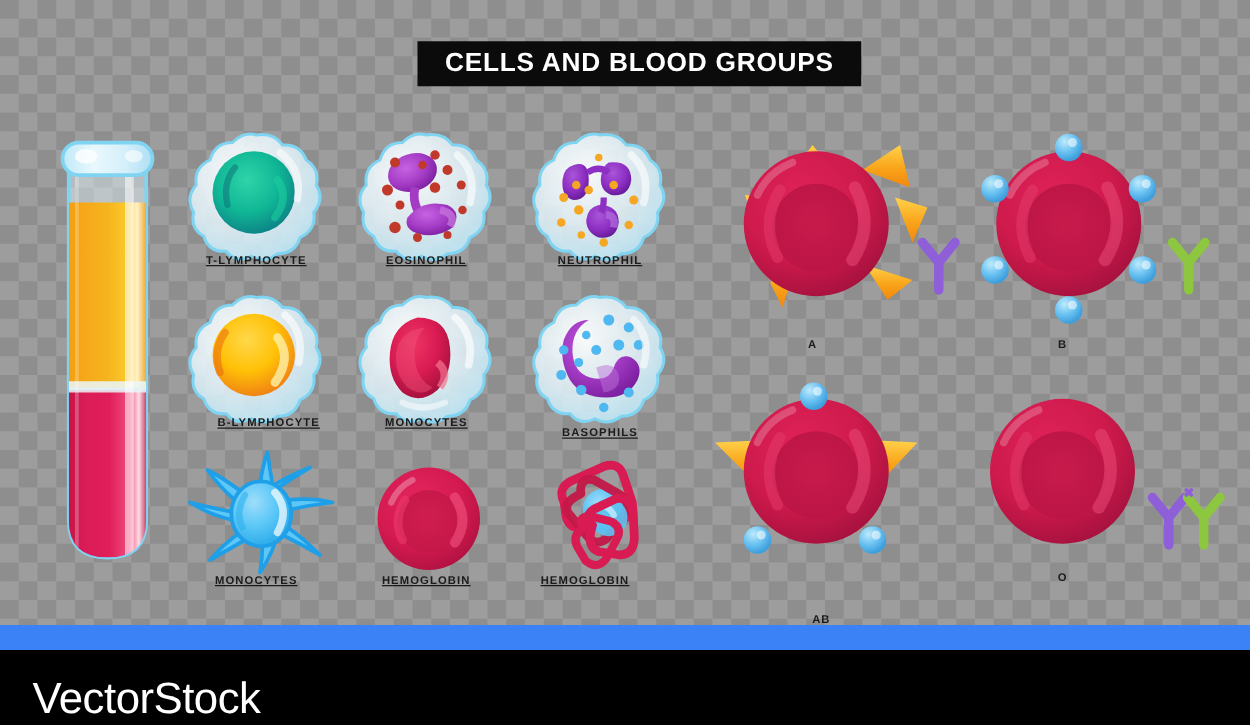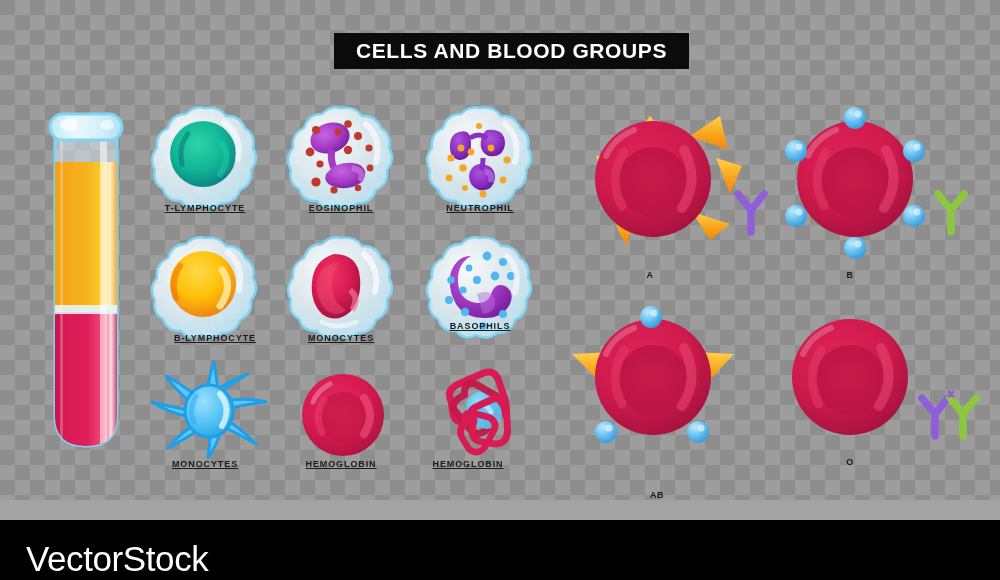--- a/index.html
+++ b/index.html
@@ -1,21 +1,21 @@
 <!DOCTYPE html>
 <html><head>
 <meta charset="utf-8">
 <style>
   html,body{margin:0;padding:0;}
   body{
     width:1000px;height:580px;overflow:hidden;
     font-family:"Liberation Sans", sans-serif;
     background:#8a8a8a;
   }
-  #stage{position:relative;width:1000px;height:580px;overflow:hidden;background:#a3a3a3;}
+  #stage{position:relative;width:1000px;height:580px;overflow:hidden;background:#3b82f6;}
 
   
   #checker{
     position:absolute;left:0;top:0;width:1000px;height:500px;
     background-color:#8e8e8e;
     background-image:
       linear-gradient(45deg,#9d9d9d 25%,transparent 25%,transparent 75%,#9d9d9d 75%),
       linear-gradient(45deg,#9d9d9d 25%,transparent 25%,transparent 75%,#9d9d9d 75%);
     background-size:30px 30px;
     background-position:0 0,15px 15px;
@@ -274,21 +274,21 @@
         <circle cx="26" cy="48" r="3.8"></circle>
           <circle cx="24" cy="68" r="4"></circle>
         <circle cx="40" cy="80" r="4.2"></circle>
           <circle cx="58" cy="94" r="3.8"></circle>
         <circle cx="78" cy="82" r="4"></circle>
           <circle cx="44" cy="36" r="3.4"></circle>
       </g>
       <path d="M82 24 Q96 38 90 60" stroke="#ffffff" stroke-width="6" fill="none" opacity=".55" stroke-linecap="round"></path>
     </svg>
   </div>
-  <div class="cell-cap" style="left:400px;top:321px;">BASOPHILS</div>
+  <div class="cell-cap" style="left:400px;top:341px;">BASOPHILS</div>
 
   <div class="cellwrap" style="left:150px;top:360px;width:120px;height:100px;">
     <svg width="120" height="100" viewBox="0 0 120 100">
       <defs>
         <radialGradient id="plG" cx="38%" cy="32%" r="72%">
           <stop offset="0%" stop-color="#9EDEFB"></stop>
           <stop offset="50%" stop-color="#5DC8F7"></stop>
           <stop offset="100%" stop-color="#29A9E8"></stop>
         </radialGradient>
       </defs>

